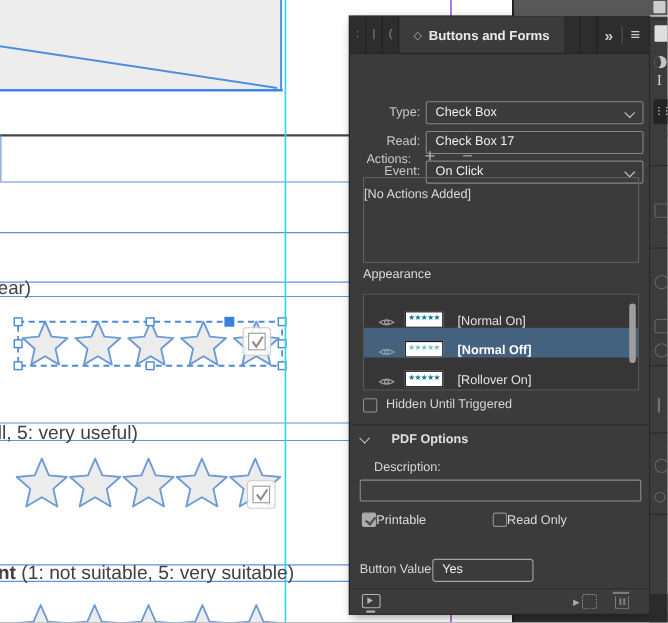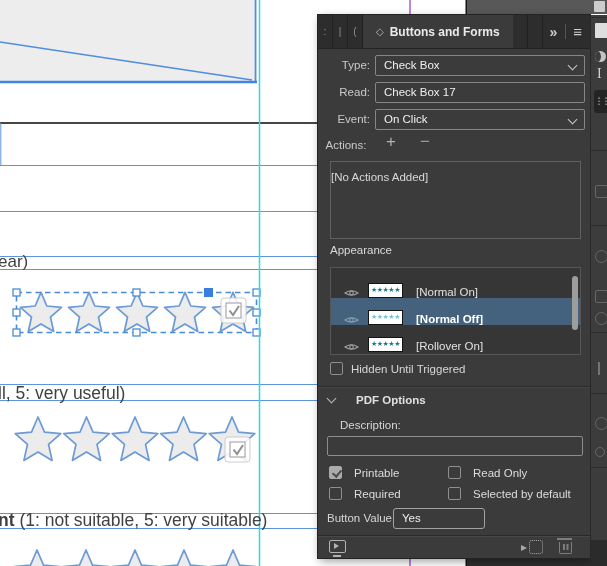--- a/index.html
+++ b/index.html
@@ -35,23 +35,23 @@
   .tab-menu{display:flex;align-items:center;padding:0 8px 0 5px;color:#cccccc;font-size:15px;}
 
   .flabel{position:absolute;left:0;width:48px;text-align:right;line-height:21px;color:#c9c9c9;}
   .field{position:absolute;left:53px;right:5px;height:19px;border:1px solid #868686;border-radius:2px;
          line-height:19px;padding:0 8px;color:#f0f0f0;background:#3b3b3b;}
   .field input{background:transparent;border:none;outline:none;color:#f0f0f0;width:100%;
                font:inherit;padding:0;line-height:19px;}
   .chev{position:absolute;right:8px;top:6px;width:6px;height:6px;
         border-left:1.6px solid #c9c9c9;border-bottom:1.6px solid #c9c9c9;transform:rotate(-45deg);}
   .row-type{top:40px;} .row-name{top:67px;} .row-event{top:94px;}
-  .prow{position:absolute;left:4px;right:0;height:21px;}
-
-  .actions-label{position:absolute;left:0;top:124px;width:56px;text-align:center;color:#c9c9c9;}
+  .prow{position:absolute;left:16px;right:0;height:21px;margin-top:37px;}
+
+  .actions-label{position:absolute;left:0;top:124px;width:56px;text-align:right;color:#c9c9c9;}
   .btn-plus{position:absolute;left:68px;top:117px;font-size:17px;color:#b3b3b3;cursor:default;}
   .btn-minus{position:absolute;left:102px;top:117px;font-size:17px;color:#9a9a9a;}
   .actions-box{position:absolute;left:12px;right:9px;top:146px;height:76px;border:1px solid #606060;}
   .actions-empty{margin-top:9px;text-align:left;color:#d8d8d8;}
 
   .appearance-h{position:absolute;left:12px;top:229px;color:#dadada;}
   .alist{position:absolute;left:12px;right:9px;top:252px;height:88px;background:#363636;
          border:1px solid #565656;box-sizing:border-box;}
   .arow{position:absolute;left:0;right:0;height:27px;display:flex;align-items:flex-end;}
   .arow.sel{background:#44617e;}
@@ -61,37 +61,37 @@
   .arow.sel .thumb{color:#79bfc9;}
   .alabel{margin-left:13px;color:#e2e2e2;}
   .arow.sel .alabel{color:#ffffff;font-weight:bold;}
   .ascroll{position:absolute;right:2px;top:8px;width:6px;height:54px;background:#9d9d9d;border-radius:3px;}
 
   .cb{width:13px;height:13px;border:1px solid #8f8f8f;border-radius:2px;box-sizing:border-box;
       display:inline-block;background:transparent;position:relative;}
   .cb.checked{background:#ababab;border-color:#ababab;}
   .cb.checked::after{content:"";position:absolute;left:3.5px;top:0.5px;width:4px;height:7px;
       border-right:2px solid #4c4c4c;border-bottom:2px solid #4c4c4c;transform:rotate(40deg);}
-  .hut{position:absolute;left:12px;top:347px;display:flex;align-items:center;gap:8px;color:#d6d6d6;}
+  .hut{position:absolute;left:12px;top:347px;display:flex;align-items:flex-start;gap:8px;color:#d6d6d6;}
 
   .sep{position:absolute;left:0;right:0;height:1px;background:#2a2a2a;box-shadow:0 1px 0 #474747;}
   .sep1{top:371px;} .sep2{top:520px;}
 
   .pdfh{position:absolute;left:10px;top:379px;display:flex;align-items:center;gap:21px;
         color:#e0e0e0;font-weight:bold;}
   .pdfh .chev2{width:6px;height:6px;border-left:1.6px solid #bbb;border-bottom:1.6px solid #bbb;
         transform:rotate(-45deg);margin-top:-3px;}
   .desc-label{position:absolute;left:22px;top:404px;color:#d6d6d6;}
   .desc-field{position:absolute;left:9px;right:7px;top:421px;height:18px;border:1px solid #8d8d8d;
         border-radius:2px;background:#3b3b3b;}
   .desc-field input{background:transparent;border:none;outline:none;color:#f0f0f0;width:100%;
         font:inherit;padding:0 6px;line-height:18px;}
   .cbrow{position:absolute;left:0;right:0;height:15px;}
   .cbrow1{top:451px;} .cbrow2{top:472px;}
-  .cbitem{position:absolute;display:flex;align-items:center;gap:12px;color:#dcdcdc;}
+  .cbitem{position:absolute;display:flex;align-items:center;gap:0;color:#dcdcdc;}
   .c1{left:11px;} .c2{left:130px;}
 
   .bv-label{position:absolute;left:9px;top:497px;color:#d6d6d6;}
   .bv-field{position:absolute;left:75px;top:493px;width:90px;height:19px;border:1px solid #a2a2a2;
         border-radius:3px;background:#3b3b3b;}
   .bv-field input{background:transparent;border:none;outline:none;color:#f0f0f0;width:100%;
         font:inherit;padding:0 8px;line-height:19px;}
 
   .bbar{position:absolute;left:0;right:0;top:521px;height:22px;}
   .monitor{position:absolute;left:11px;top:4px;width:15px;height:11px;border:1.5px solid #b2b2b2;
@@ -310,30 +310,20 @@
     </div>
 
     <div class="cbrow cbrow1">
       <span class="cbitem c1">
         <span class="cb checked"></span>
         <span>Printable</span>
       </span>
       <span class="cbitem c2">
         <span class="cb"></span>
         <span>Read Only</span>
-      </span>
-    </div>
-    <div class="cbrow cbrow2">
-      <span class="cbitem c1">
-        <span class="cb"></span>
-        <span>Required</span>
-      </span>
-      <span class="cbitem c2">
-        <span class="cb"></span>
-        <span>Selected by default</span>
       </span>
     </div>
 
     <div class="bv-label">Button Value:</div>
     <div class="bv-field">
       <input value="Yes" style="">
     </div>
 
     <div class="sep sep2"></div>
 

